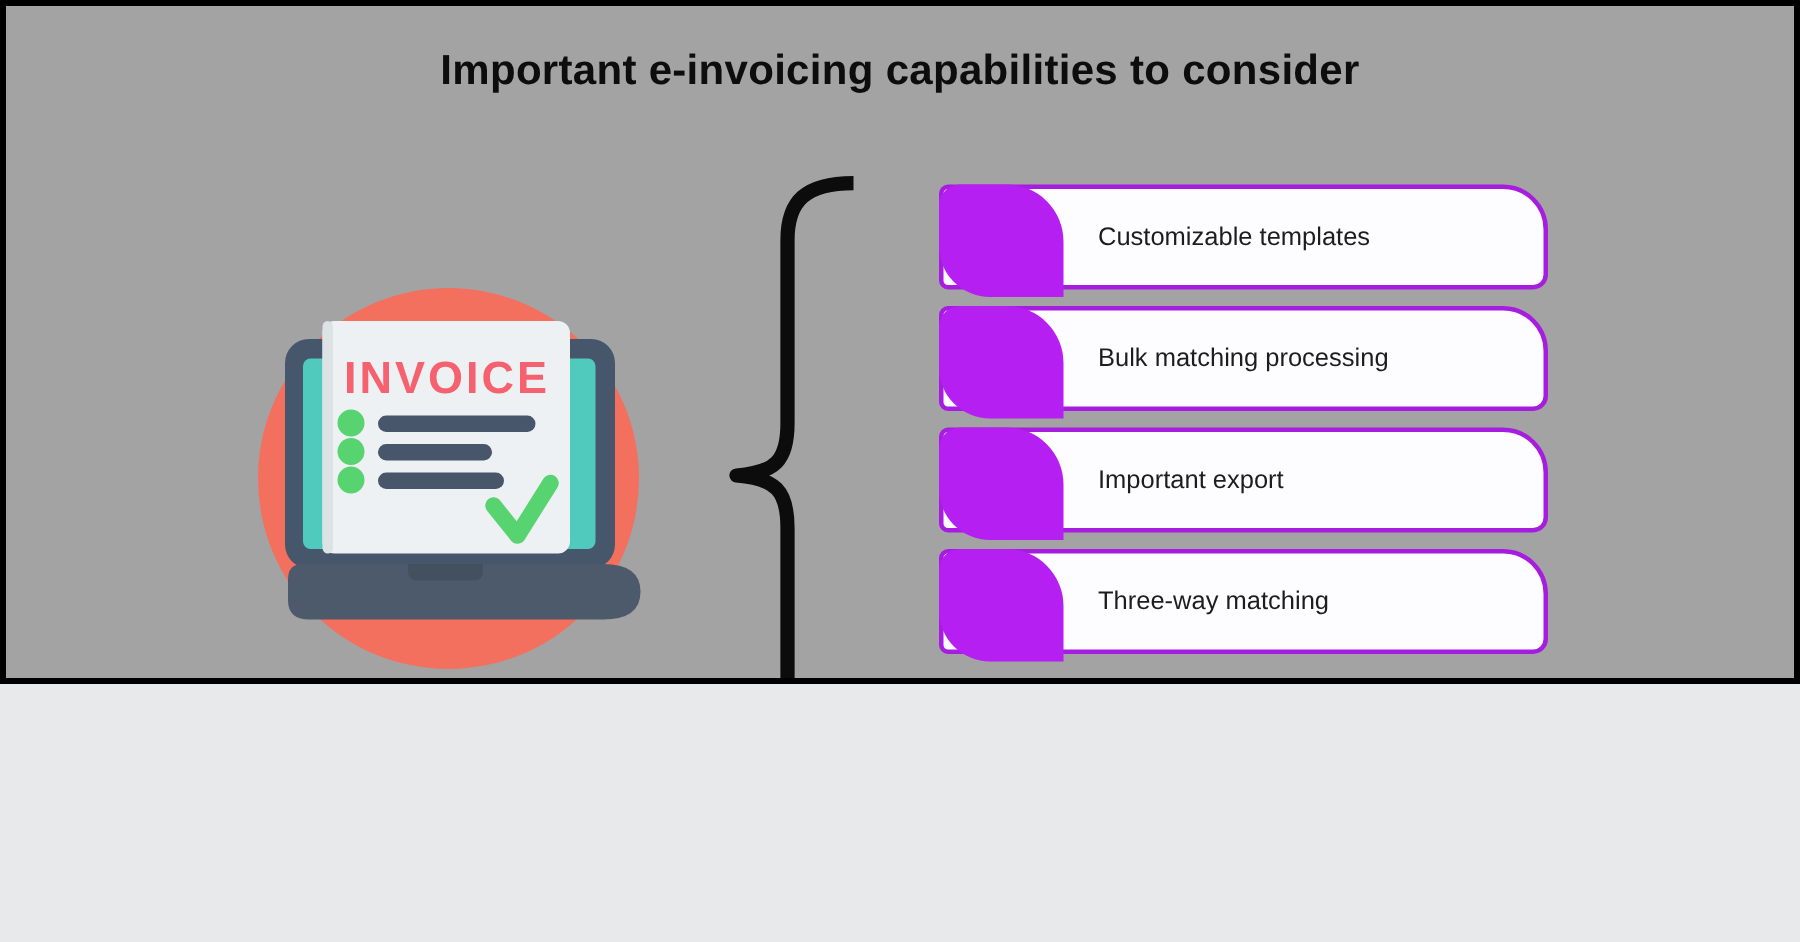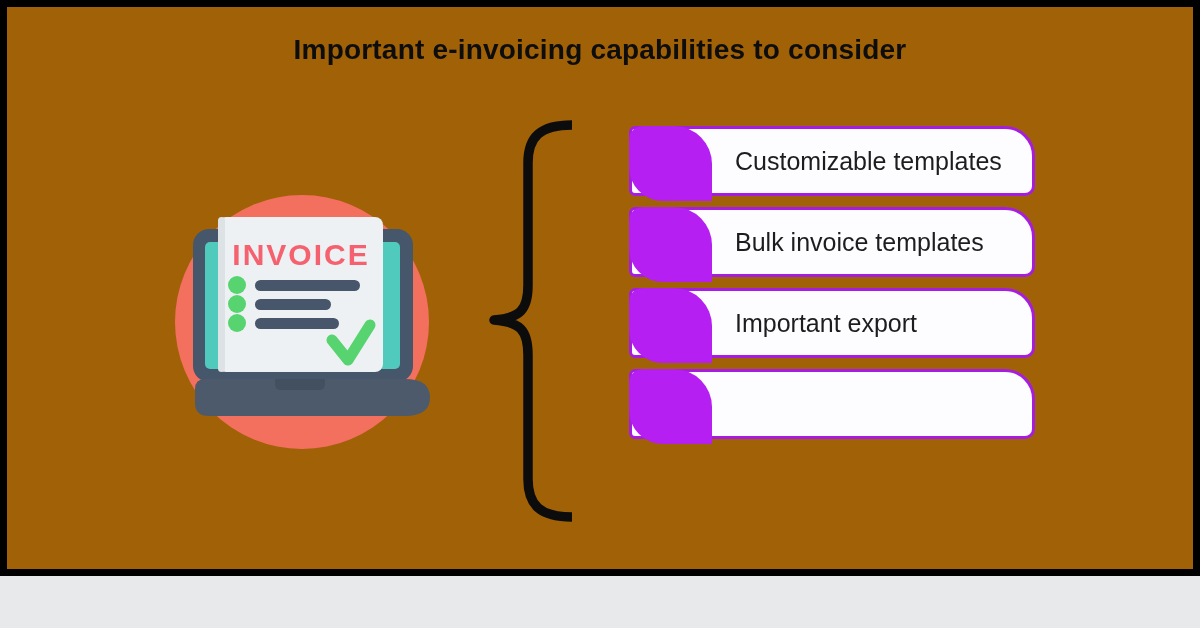--- a/index.html
+++ b/index.html
@@ -1,21 +1,21 @@
 <!DOCTYPE html>
 <html><head>
 <meta charset="utf-8">
 <style>
   html,body { margin:0; padding:0; background:#e8e9eb; }
   .canvas {
     position:relative;
-    width:1200px; height:576px;
+    width:1200px; height:456px;
     box-sizing:border-box;
-    background:#a16207;
-    border:7px solid #000000;
+    background:#a3a3a3;
+    border:4px solid #000000;
     overflow:hidden;
     font-family:"Liberation Sans", sans-serif;
   }
   .page-title {
     position:absolute; top:27px; left:0; width:100%;
     margin:0; text-align:center;
     font-size:28px; font-weight:700; color:#0d0d0d;
     letter-spacing:0.2px;
   }
   .illustration { position:absolute; left:158px; top:160px; width:310px; height:300px; }
@@ -33,21 +33,21 @@
   .item-badge {
     position:absolute; left:0; top:0;
     width:83px; height:75px;
     background:#b51ff2;
     border-radius:14px 38px 0 34px;
     z-index:2;
   }
   .item-label {
     position:absolute; left:106px; top:0; height:70px; right:10px;
     display:flex; align-items:center;
-    font-size:25px; color:#1d1d1f;
+    font-size:17px; color:#1d1d1f;
     white-space:nowrap;
     z-index:3;
   }
 </style>
 </head>
 <body>
 
 <div class="canvas">
 
   <h1 class="page-title">Important e-invoicing capabilities to consider</h1>
@@ -79,28 +79,29 @@
     <div class="item">
       <div class="item-box"></div>
       <div class="item-badge"></div>
       <span class="item-label">Customizable templates</span>
     </div>
 
 
     <div class="item">
       <div class="item-box"></div>
       <div class="item-badge"></div>
-      <span class="item-label">Bulk invoice templates</span>
+      <span class="item-label">Bulk matching processing</span>
     </div>
 
     <div class="item">
       <div class="item-box"></div>
       <div class="item-badge"></div>
       <span class="item-label">Important export</span>
     </div>
 
     <div class="item">
       <div class="item-box"></div>
       <div class="item-badge"></div>
+      <span class="item-label">Three-way matching</span>
     </div>
 
   </div>
 </div>
 
 </body></html>

